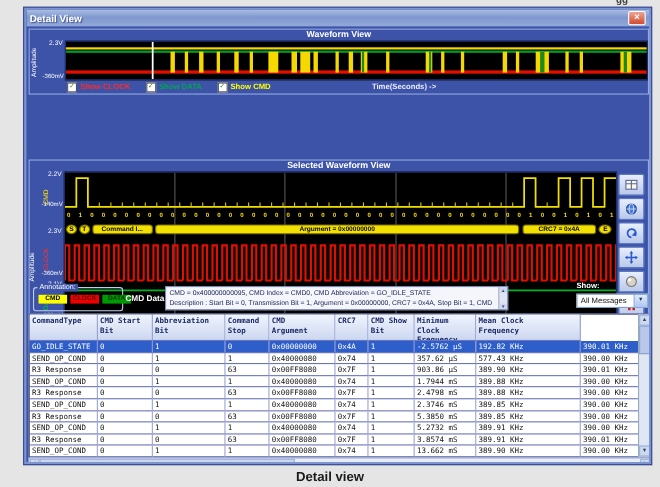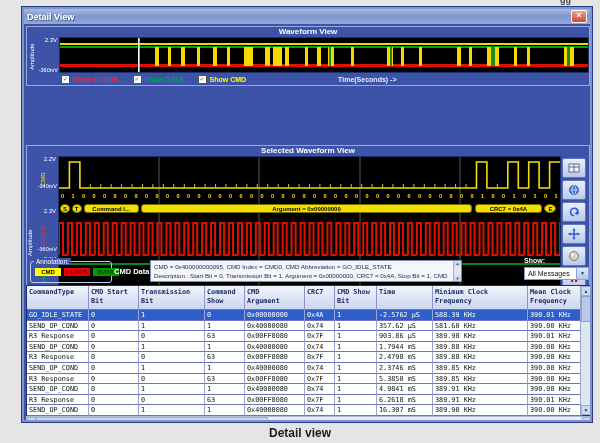--- a/index.html
+++ b/index.html
@@ -361,58 +361,57 @@
     <div class="dropdown" style="left:500px;top:258px;width:66px;">
       <span class="ddtext">All Messages</span>
       <span class="ddbtn">▼</span>
     </div>
 
     <div class="tablewrap">
       <div class="grid" style="width:555px;">
           <div class="th">CommandType</div>
           <div class="th">CMD Start
 Bit</div>
-          <div class="th">Transmission
+          <div class="th">Abbreviation
 Bit</div>
           <div class="th">Command
-Show</div>
+Stop</div>
           <div class="th">CMD
 Argument</div>
           <div class="th">CRC7</div>
           <div class="th">CMD Show
 Bit</div>
-          <div class="th">Time</div>
           <div class="th">Minimum Clock
 Frequency</div>
           <div class="th">Mean Clock
 Frequency</div>
         </div>
       <div style="width:555px;">
           <div class="trow sel">
             <div class="td">GO_IDLE_STATE</div>
             <div class="td">0</div>
             <div class="td">1</div>
             <div class="td">0</div>
             <div class="td">0x00000000</div>
             <div class="td">0x4A</div>
             <div class="td">1</div>
             <div class="td">-2.5762 µS</div>
-            <div class="td">588.39 KHz</div>
+            <div class="td">192.82 KHz</div>
             <div class="td">390.01 KHz</div>
           </div>
           <div class="trow">
             <div class="td">SEND_OP_COND</div>
             <div class="td">0</div>
             <div class="td">1</div>
             <div class="td">1</div>
             <div class="td">0x40000080</div>
             <div class="td">0x74</div>
             <div class="td">1</div>
             <div class="td">357.62 µS</div>
-            <div class="td">581.60 KHz</div>
+            <div class="td">577.43 KHz</div>
             <div class="td">390.00 KHz</div>
           </div>
           <div class="trow">
             <div class="td">R3 Response</div>
             <div class="td">0</div>
             <div class="td">0</div>
             <div class="td">63</div>
             <div class="td">0x00FF8080</div>
             <div class="td">0x7F</div>
             <div class="td">1</div>
@@ -469,45 +468,45 @@
             <div class="td">390.00 KHz</div>
           </div>
           <div class="trow">
             <div class="td">SEND_OP_COND</div>
             <div class="td">0</div>
             <div class="td">1</div>
             <div class="td">1</div>
             <div class="td">0x40000080</div>
             <div class="td">0x74</div>
             <div class="td">1</div>
-            <div class="td">4.9841 mS</div>
+            <div class="td">5.2732 mS</div>
             <div class="td">389.91 KHz</div>
             <div class="td">390.00 KHz</div>
           </div>
           <div class="trow">
             <div class="td">R3 Response</div>
             <div class="td">0</div>
             <div class="td">0</div>
             <div class="td">63</div>
             <div class="td">0x00FF8080</div>
             <div class="td">0x7F</div>
             <div class="td">1</div>
-            <div class="td">6.2618 mS</div>
+            <div class="td">3.8574 mS</div>
             <div class="td">389.91 KHz</div>
             <div class="td">390.01 KHz</div>
           </div>
           <div class="trow">
             <div class="td">SEND_OP_COND</div>
             <div class="td">0</div>
             <div class="td">1</div>
             <div class="td">1</div>
             <div class="td">0x40000080</div>
             <div class="td">0x74</div>
             <div class="td">1</div>
-            <div class="td">16.307 mS</div>
+            <div class="td">13.662 mS</div>
             <div class="td">389.90 KHz</div>
             <div class="td">390.00 KHz</div>
           </div>
         </div>
       <div class="vscroll">
         <div class="sbtn">▲</div>
         <div class="vthumb"></div>
         <div class="sbtn sbdn">▼</div>
       </div>
     </div>

